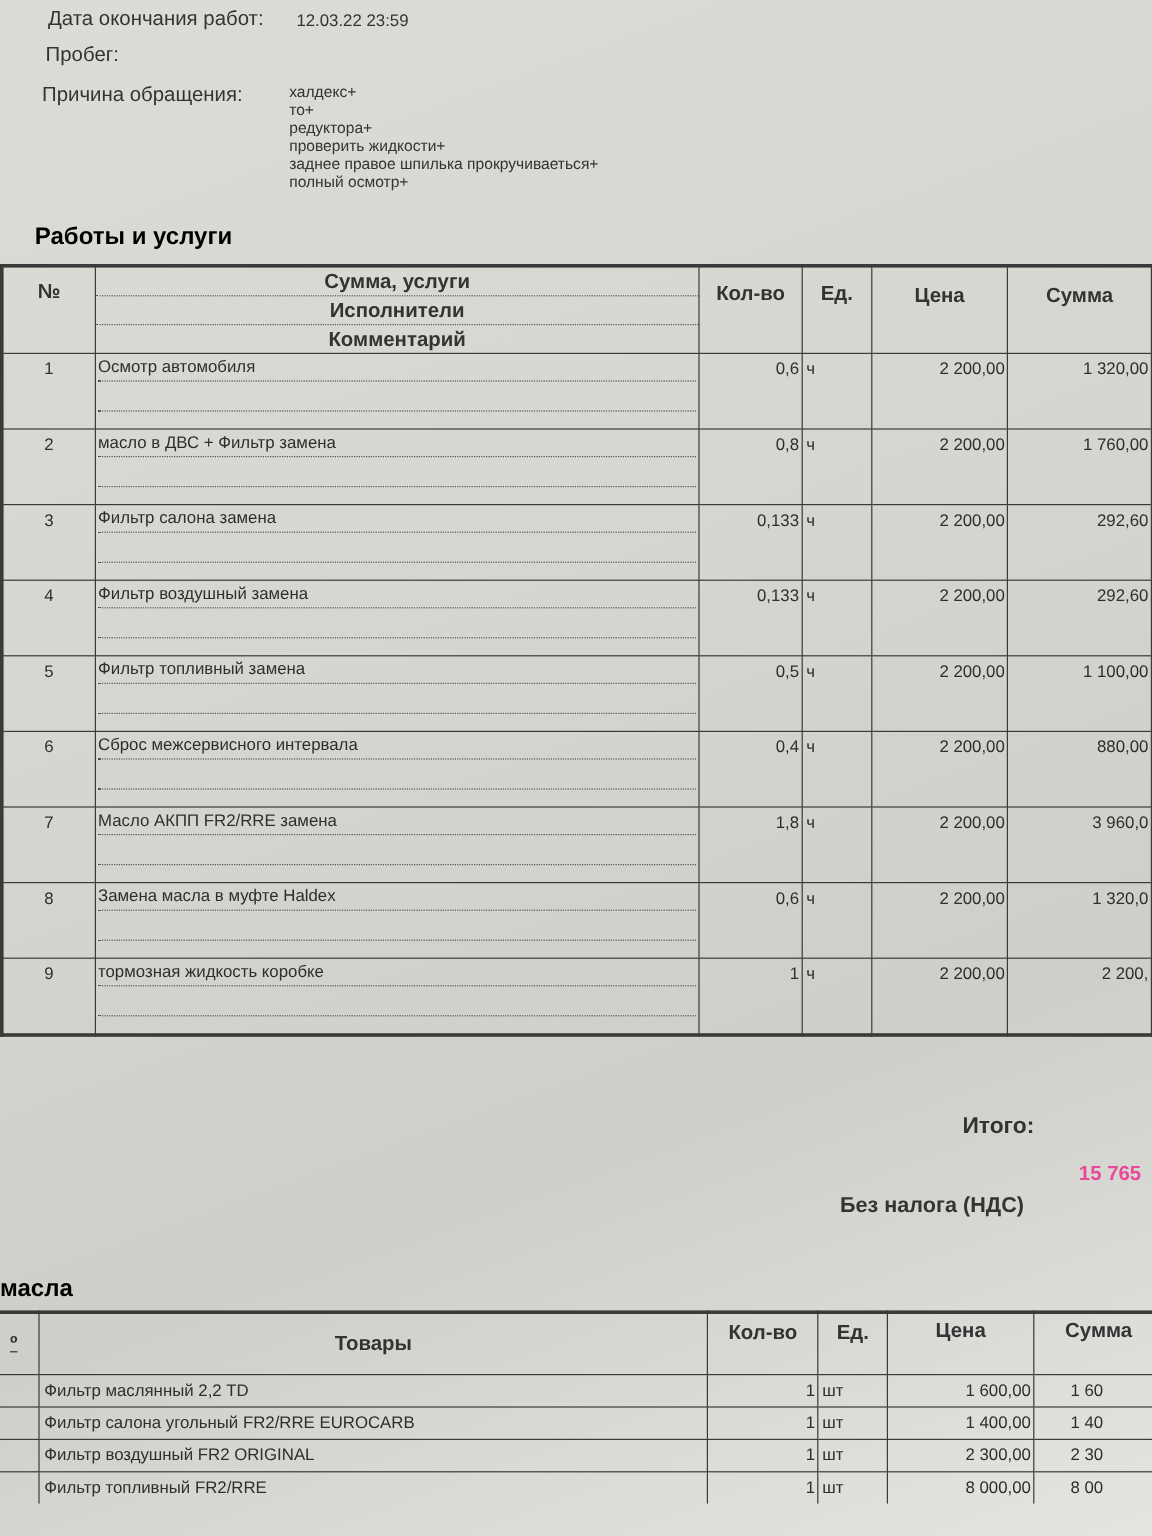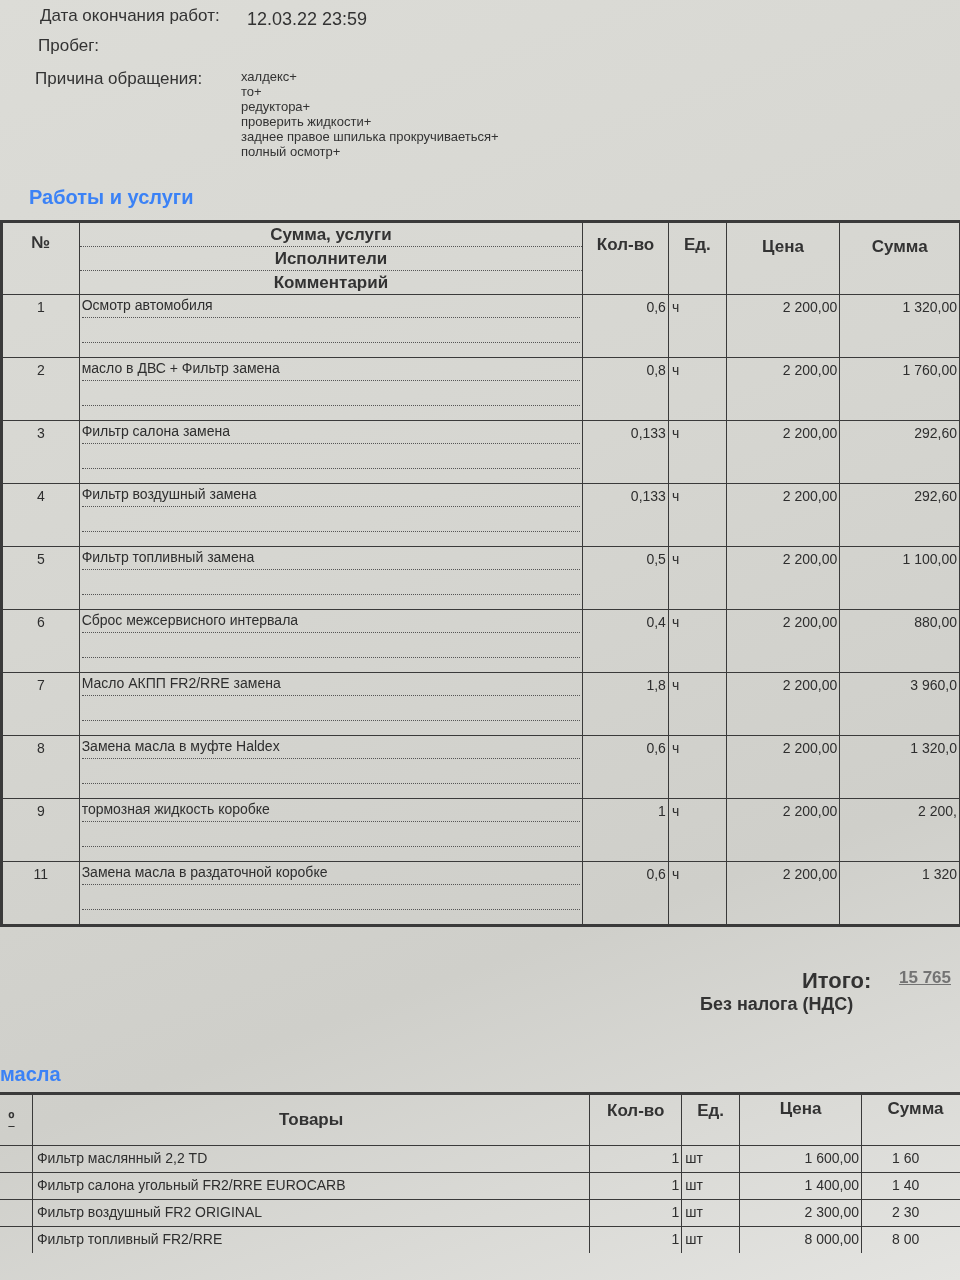--- a/index.html
+++ b/index.html
@@ -5,23 +5,23 @@
   html, body { margin: 0; padding: 0; }
   body {
     width: 960px; height: 1280px; overflow: hidden;
     background: linear-gradient(160deg, #dcdcd7 0%, #d6d6d1 40%, #cfcfca 70%, #e4e4e1 100%);
     font-family: "Liberation Sans", "DejaVu Sans", sans-serif;
     color: #2a2a2a;
     position: relative;
   }
   .abs { position: absolute; }
   .label { font-size: 17px; color: #333; }
-  .value { font-size: 18px; color: #333; }
+  .value { font-size: 14px; color: #333; }
   .reason-list { font-size: 13px; line-height: 15px; color: #333; }
-  .section-title { font-size: 20px; font-weight: bold; color: #3b82f6; }
+  .section-title { font-size: 20px; font-weight: bold; color: #000000; }
 
   table.grid { border-collapse: collapse; position: absolute; }
   table.grid td, table.grid th {
     border: 1px solid #3a3a3a; padding: 0; vertical-align: top;
     font-size: 14px; color: #2e2e2e; font-weight: normal;
   }
   table.grid th { font-size: 17px; font-weight: bold; color: #333; text-align: center; vertical-align: middle; }
   .works { left: 0; top: 220px; width: 962px; border: 3px solid #3a3a3a; }
   .works tr.row td { height: 58px; }
   .num { text-align: center; padding-top: 4px !important; }
@@ -169,36 +169,25 @@
     <td class="num">9</td>
     <td class="name-cell">
           <div class="name-line">тормозная жидкость коробке</div>
           <div class="name-line"></div>
         </td>
     <td class="r">1</td>
     <td class="unit">ч</td>
     <td class="r">2 200,00</td>
     <td class="r">2 200,</td>
   </tr>
-  <tr class="row">
-    <td class="num">11</td>
-    <td class="name-cell">
-          <div class="name-line">Замена масла в раздаточной коробке</div>
-          <div class="name-line"></div>
-        </td>
-    <td class="r">0,6</td>
-    <td class="unit">ч</td>
-    <td class="r">2 200,00</td>
-    <td class="r">1 320</td>
-  </tr>
 </tbody>
   </table>
 
-<div class="abs" style="left:802px;top:968px;font-size:22px;font-weight:bold;color:#333;">Итого:</div>
-<div class="abs" style="left:899px;top:968px;font-size:17px;font-weight:bold;color:#737373;text-decoration:underline;">15 765</div>
+<div class="abs" style="left:802px;top:928px;font-size:19px;font-weight:bold;color:#333;">Итого:</div>
+<div class="abs" style="left:899px;top:968px;font-size:17px;font-weight:bold;color:#ec4899;">15 765</div>
 <div class="abs" style="left:700px;top:994px;font-size:18px;font-weight:bold;color:#333;">Без налога (НДС)</div>
 
 <div class="abs section-title" style="left:0px;top:1063px;">масла</div>
 
 <table class="grid goods">
   <colgroup>
     <col style="width:42px">
       <col style="width:558px">
       <col style="width:92px">
     <col style="width:58px">

